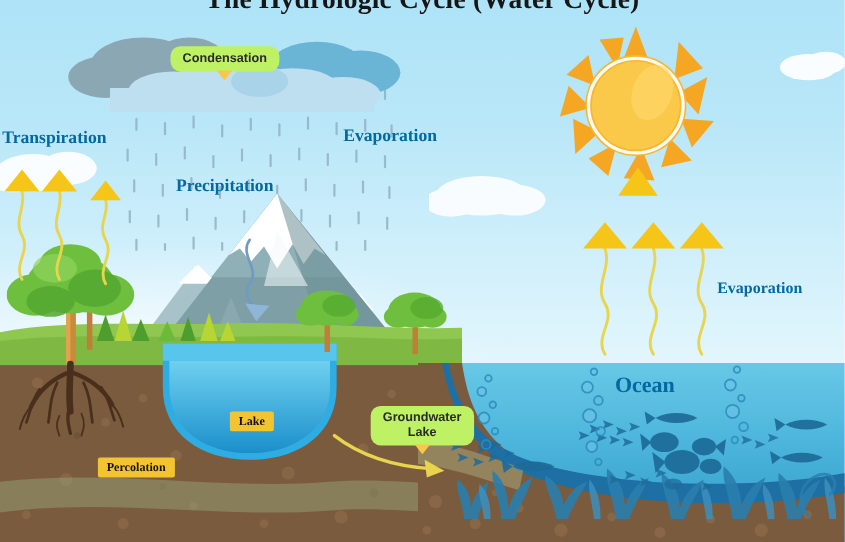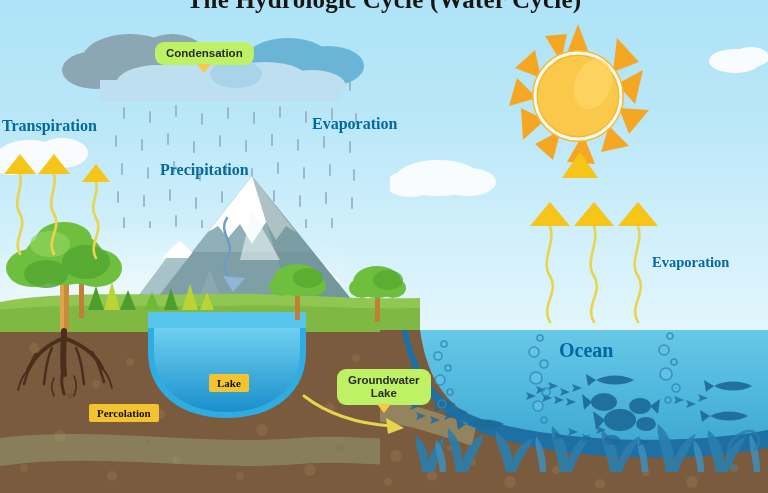--- a/index.html
+++ b/index.html
@@ -567,21 +567,21 @@
   <div class="abs badge-r" style="left:155px;top:42px;">
     <span>Condensation</span>
     <span class="tail-d"></span>
   </div>
 
 
   <div class="abs badge-sq" style="left:209px;top:338px;z-index:30;">
     <span>Lake</span>
   </div>
 
-  <div class="abs badge-sq" style="left:89px;top:368px;z-index:30;">
+  <div class="abs badge-sq" style="left:89px;top:380px;z-index:30;">
     <span>Percolation</span>
   </div>
 
   <div class="abs badge-r" style="left:317px;top:369px;z-index:30;margin-left:20px;">
     <div>Groundwater</div>
     <div>Lake</div>
     <span class="tail-d"></span>
   </div>
 
   <div class="abs" id="title">The Hydrologic Cycle (Water Cycle)</div>

